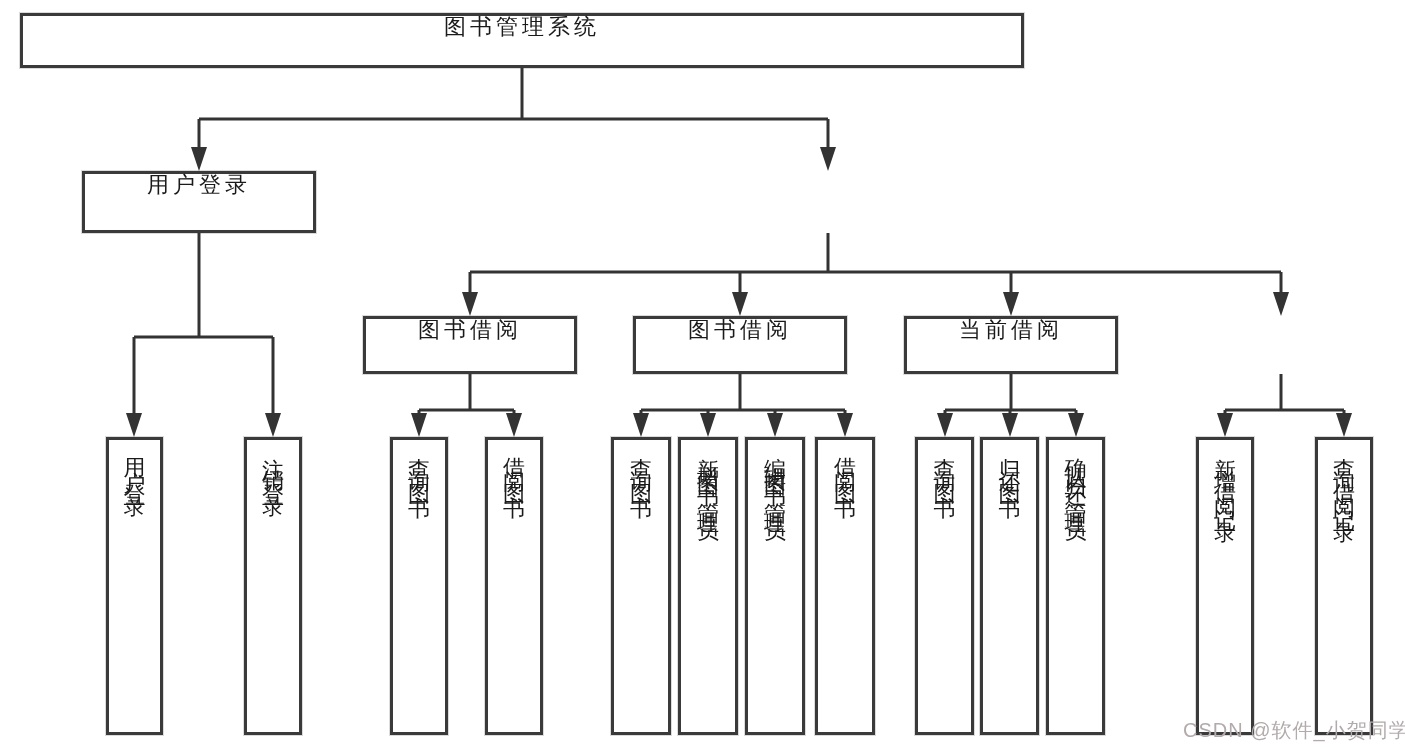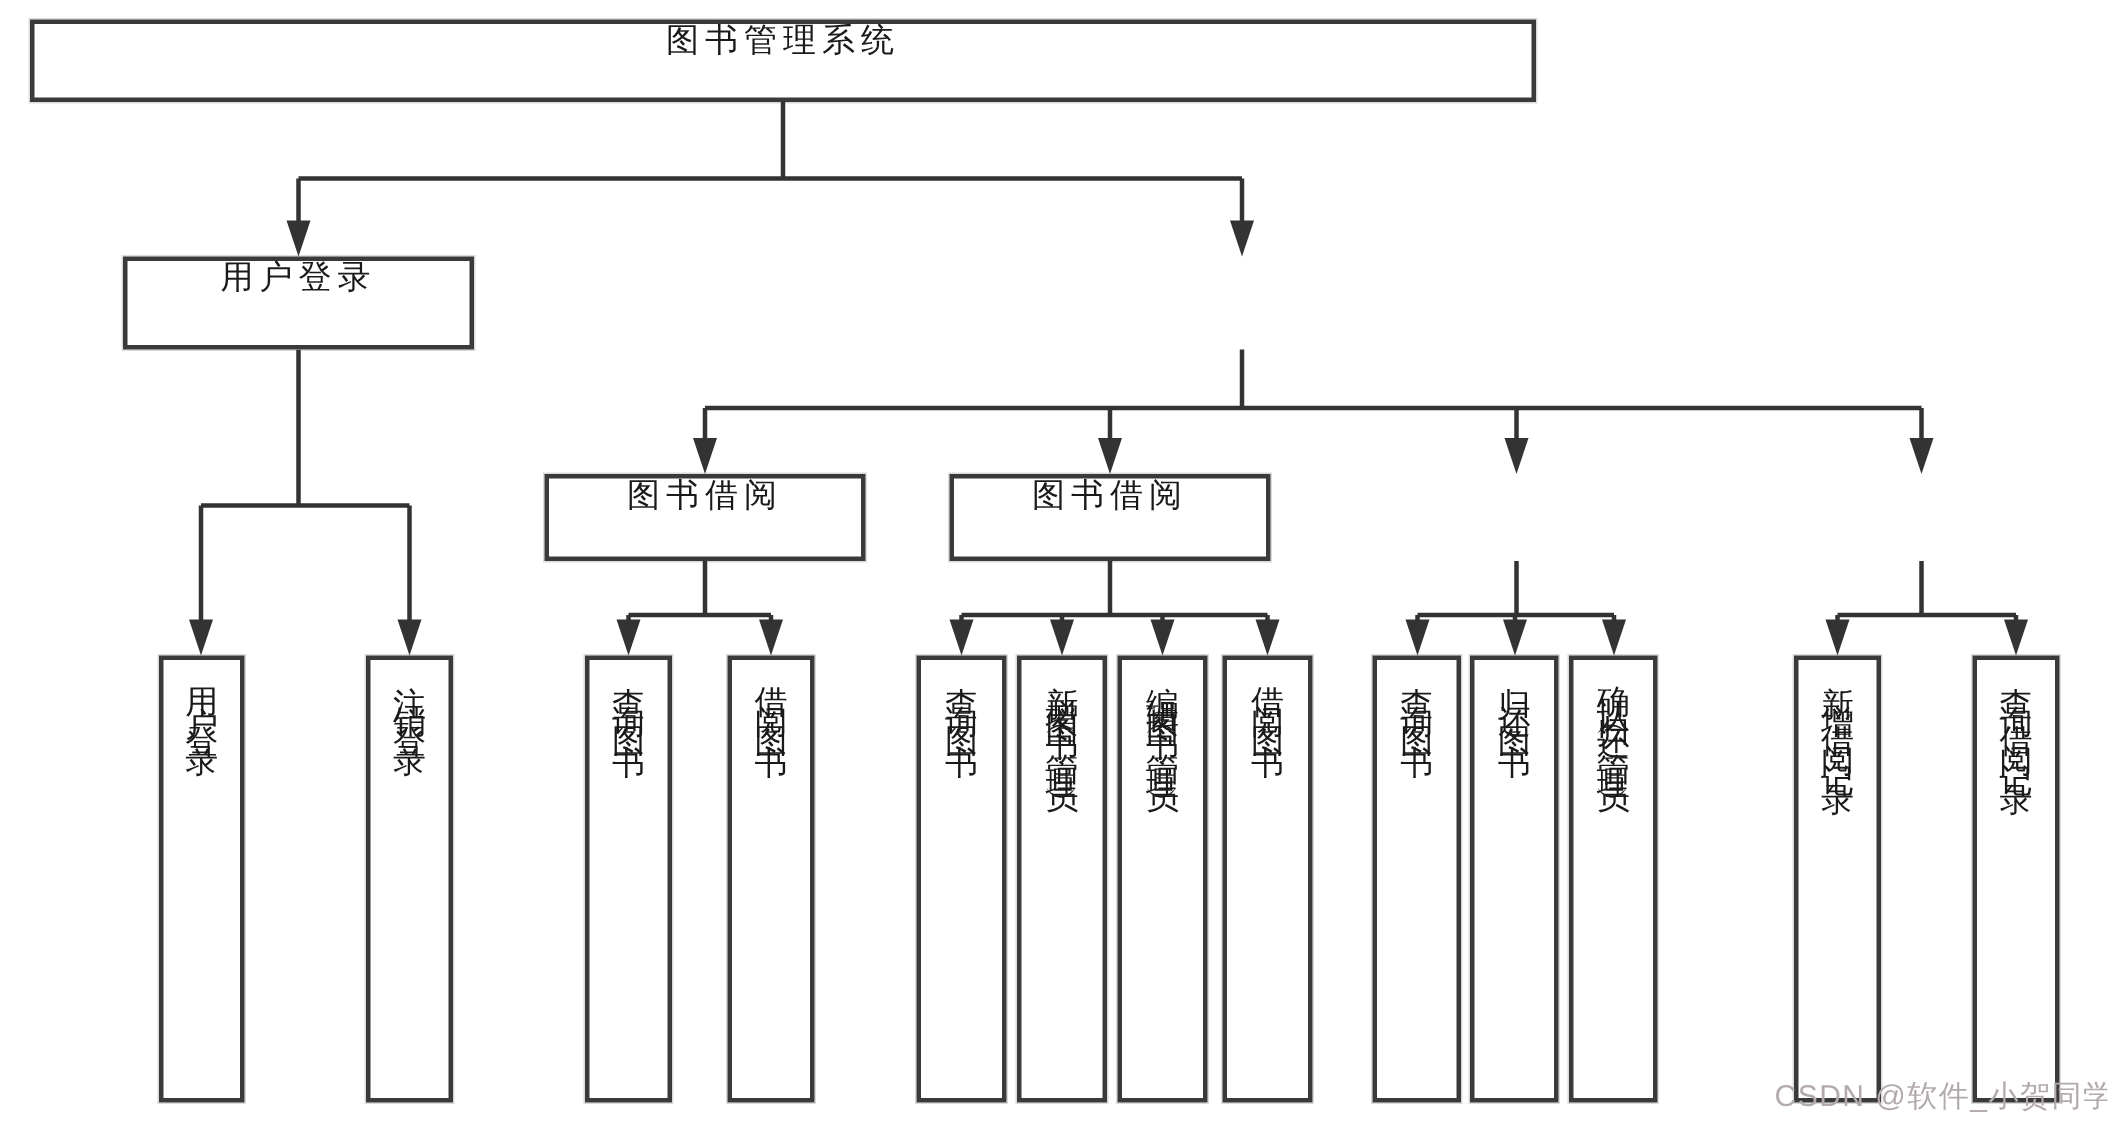--- a/index.html
+++ b/index.html
@@ -132,20 +132,23 @@
   <div class="node h" style="left:82px;top:171px;width:234px;height:62px">
     <span>用户登录</span>
   </div>
 
   <div class="node h" style="left:363px;top:316px;width:214px;height:58px">
     <span>图书借阅</span>
   </div>
   <div class="node h" style="left:633px;top:316px;width:214px;height:58px">
     <span>图书借阅</span>
   </div>
+  <div class="node h" style="left:904px;top:316px;width:214px;height:58px">
+    <span>当前借阅</span>
+  </div>
 
   <div class="node v" style="left:106px;top:437px;width:57px;height:298px">
     <span>用户登录</span>
   </div>
   <div class="node v" style="left:244px;top:437px;width:58px;height:298px">
     <span>注销登录</span>
   </div>
 
   <div class="node v" style="left:390px;top:437px;width:58px;height:298px">
     <span>查询图书</span>

